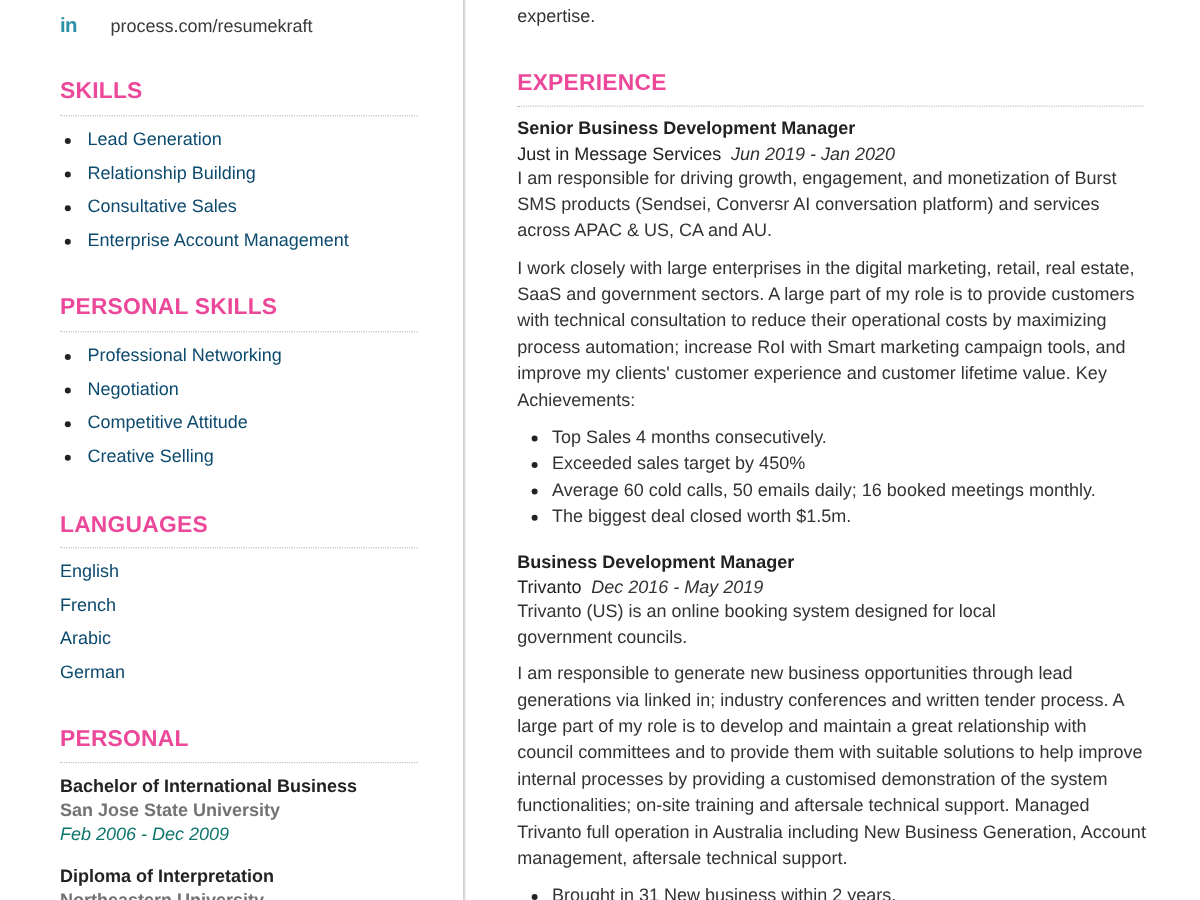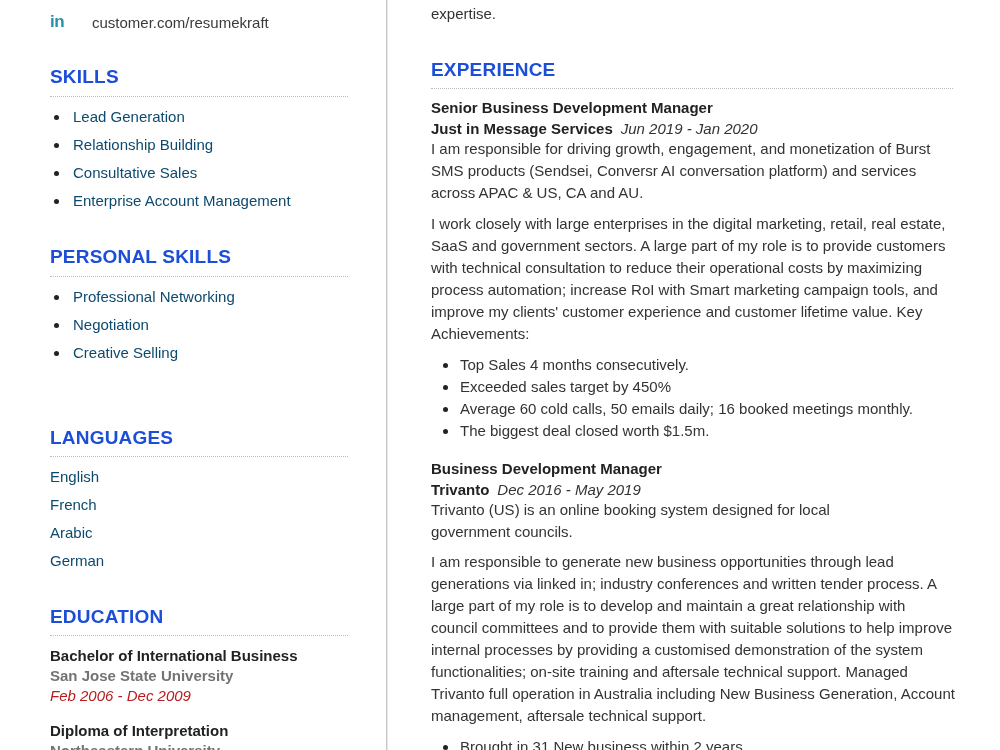--- a/index.html
+++ b/index.html
@@ -18,21 +18,21 @@
   }
   .contact-row {
     position: absolute; left: 50px; top: 12px; display: flex; align-items: center;
     font-size: 15px; color: #3a3a3a; gap: 16px;
   }
   .li-icon {
     font-weight: bold; color: #2a8fa8; font-size: 17px; width: 26px; letter-spacing: -0.5px;
   }
 
   .sec-title {
-    position: absolute; left: 50px; font-size: 19px; font-weight: bold; color: #1d4ed8;
+    position: absolute; left: 50px; font-size: 19px; font-weight: bold; color: #ec4899;
     letter-spacing: 0.2px;
   }
   .sec-rule {
     position: absolute; left: 50px; width: 298px; height: 0;
     border-top: 1px dotted #bdbdbd;
   }
   .main .sec-title { left: 43px; }
   .main .sec-rule { left: 43px; width: 522px; }
 
   .side-list { position: absolute; left: 50px; list-style: none; }
@@ -40,46 +40,46 @@
     font-size: 15px; color: #0c4a6e; height: 28px; line-height: 18px; display: flex; align-items: flex-start;
   }
   .bullet {
     display: inline-block; width: 5px; height: 5px; border-radius: 50%; background: #222;
     margin: 7px 14px 0 4px; flex: 0 0 auto;
   }
 
   .edu { position: absolute; left: 50px; font-size: 15px; }
   .edu .deg { font-weight: bold; color: #222; line-height: 21px; }
   .edu .school { font-weight: bold; color: #737373; line-height: 20px; }
-  .edu .dates { font-style: italic; color: #b91c1c; line-height: 19px; }
+  .edu .dates { font-style: italic; color: #0f766e; line-height: 19px; }
 
   .para {
     position: absolute; left: 43px; width: 530px; font-size: 15px; color: #333; line-height: 22px;
   }
   .job-title { position: absolute; left: 43px; font-size: 15px; font-weight: bold; color: #222; }
   .job-company { position: absolute; left: 43px; font-size: 15px; color: #222; }
-  .job-company b { font-weight: bold; }
+  .job-company b { font-weight: normal; }
   .job-company i { font-style: italic; color: #333; margin-left: 8px; }
 
   .ach-list { position: absolute; left: 55px; list-style: none; }
   .ach-list li {
     font-size: 15px; color: #333; height: 22px; line-height: 18px; display: flex; align-items: flex-start;
   }
   .ach-list .bullet { margin: 7px 12px 0 0; }
 </style>
 </head>
 <body>
 
 <div class="page">
 
   <div class="sidebar">
 
     <div class="contact-row">
       <span class="li-icon">in</span>
-      <span>customer.com/resumekraft</span>
+      <span>process.com/resumekraft</span>
     </div>
 
     <div class="sec-title" style="top:66px">SKILLS</div>
     <div class="sec-rule" style="top:96px"></div>
     <ul class="side-list" style="top:108px">
       <li>
           <span class="bullet"></span>
           <span>Lead Generation</span>
         </li>
       <li>
@@ -102,20 +102,24 @@
       <li>
           <span class="bullet"></span>
           <span>Professional Networking</span>
         </li>
       <li>
           <span class="bullet"></span>
           <span>Negotiation</span>
         </li>
       <li>
           <span class="bullet"></span>
+          <span>Competitive Attitude</span>
+        </li>
+      <li>
+          <span class="bullet"></span>
           <span>Creative Selling</span>
         </li>
     </ul>
 
     <div class="sec-title" style="top:427px">LANGUAGES</div>
     <div class="sec-rule" style="top:456px"></div>
     <ul class="side-list plain-list" style="top:468px">
       <li>
           <span>English</span>
         </li>
@@ -123,21 +127,21 @@
           <span>French</span>
         </li>
       <li>
           <span>Arabic</span>
         </li>
       <li>
           <span>German</span>
         </li>
     </ul>
 
-    <div class="sec-title" style="top:606px">EDUCATION</div>
+    <div class="sec-title" style="top:606px">PERSONAL</div>
     <div class="sec-rule" style="top:635px"></div>
     <div class="edu" style="top:645px">
       <div class="deg">Bachelor of International Business</div>
       <div class="school">San Jose State University</div>
       <div class="dates">Feb 2006 - Dec 2009</div>
     </div>
     <div class="edu" style="top:720px">
       <div class="deg">Diploma of Interpretation</div>
       <div class="school">Northeastern University</div>
     </div>

